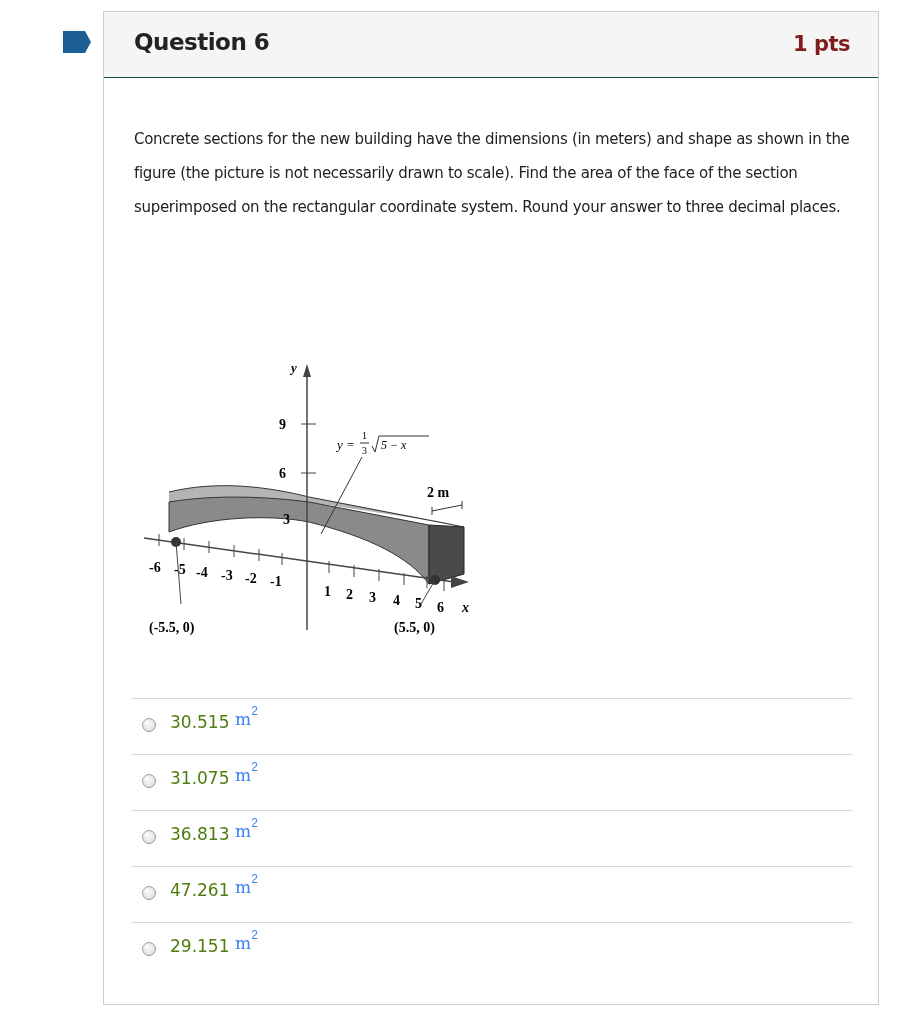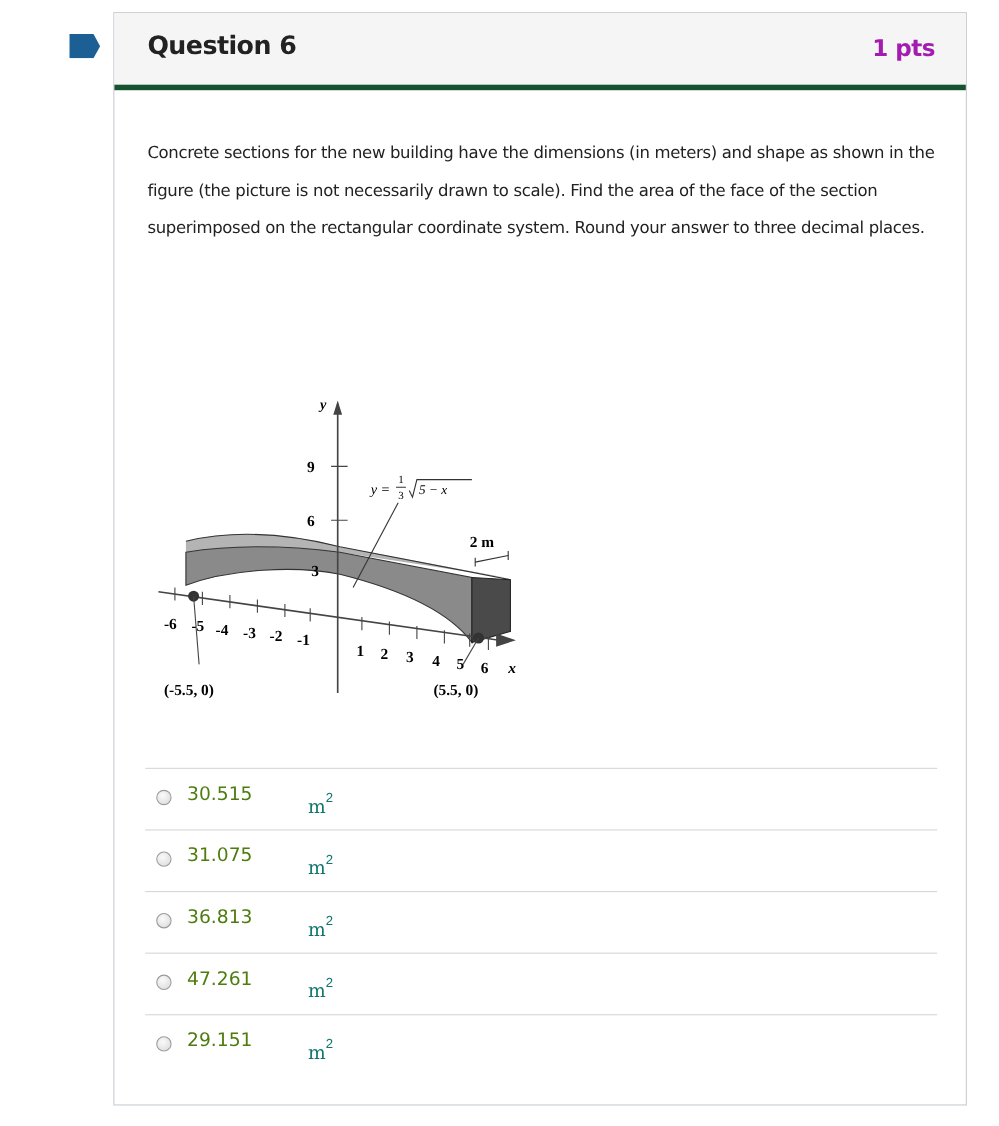--- a/index.html
+++ b/index.html
@@ -1,28 +1,28 @@
 <!DOCTYPE html>
 <html><head>
 <meta charset="utf-8">
 <style>
   html,body{margin:0;padding:0;background:#fff;}
   body{width:908px;height:1024px;position:relative;font-family:"DejaVu Sans","Liberation Sans",sans-serif;color:#2d3b45;}
   .flag{position:absolute;left:63px;top:31px;width:28px;height:22px;}
   .card{position:absolute;left:103px;top:11px;width:776px;height:994px;border:1px solid #c7cdd1;box-sizing:border-box;background:#fff;}
-  .header{height:65px;background:#f5f5f5;border-bottom:5px solid #14532d;position:relative;}
+  .header{height:65px;background:#f5f5f5;border-bottom:1px solid #14532d;position:relative;}
   .q-title{position:absolute;left:30px;top:17px;font-size:23px;font-weight:bold;color:#222;letter-spacing:-0.5px;}
-  .q-pts{position:absolute;right:28px;top:20px;font-size:21px;font-weight:bold;color:#a21caf;letter-spacing:-0.5px;}
+  .q-pts{position:absolute;right:28px;top:20px;font-size:21px;font-weight:bold;color:#7f1d1d;letter-spacing:-0.5px;}
   .text{position:absolute;left:30px;top:110px;width:720px;font-size:15px;line-height:34px;color:#222;letter-spacing:-0.3px;}
   .figure{position:absolute;left:25px;top:330px;width:360px;height:300px;}
   .answers{position:absolute;left:28px;top:686px;width:720px;}
   .answer{height:55px;border-top:1px solid #d6d6d6;position:relative;}
   .radio{position:absolute;left:10px;top:19px;width:14px;height:14px;border-radius:50%;border:1px solid #9a9a9a;background:radial-gradient(circle at 40% 35%,#fafafa,#d9d9d9);box-sizing:border-box;}
   .ans-val{position:absolute;left:38px;top:13px;font-size:17px;color:#4d7c0f;}
-  .ans-unit{position:absolute;top:22px;font-family:"DejaVu Serif","Liberation Serif",serif;font-size:17px;color:#0f766e;margin-left:45px;}
+  .ans-unit{position:absolute;top:8px;font-family:"DejaVu Serif","Liberation Serif",serif;font-size:17px;color:#3b82f6;}
   .ans-unit sup{font-family:"Liberation Sans",sans-serif;font-size:12px;position:relative;top:-3px;}
 </style>
 </head>
 <body>
 
 <svg class="flag" viewBox="0 0 28 22">
   <path d="M0 0 H22 L28 11 L22 22 H0 Z" fill="#1b5f94"></path>
 </svg>
 
 <div class="card">

